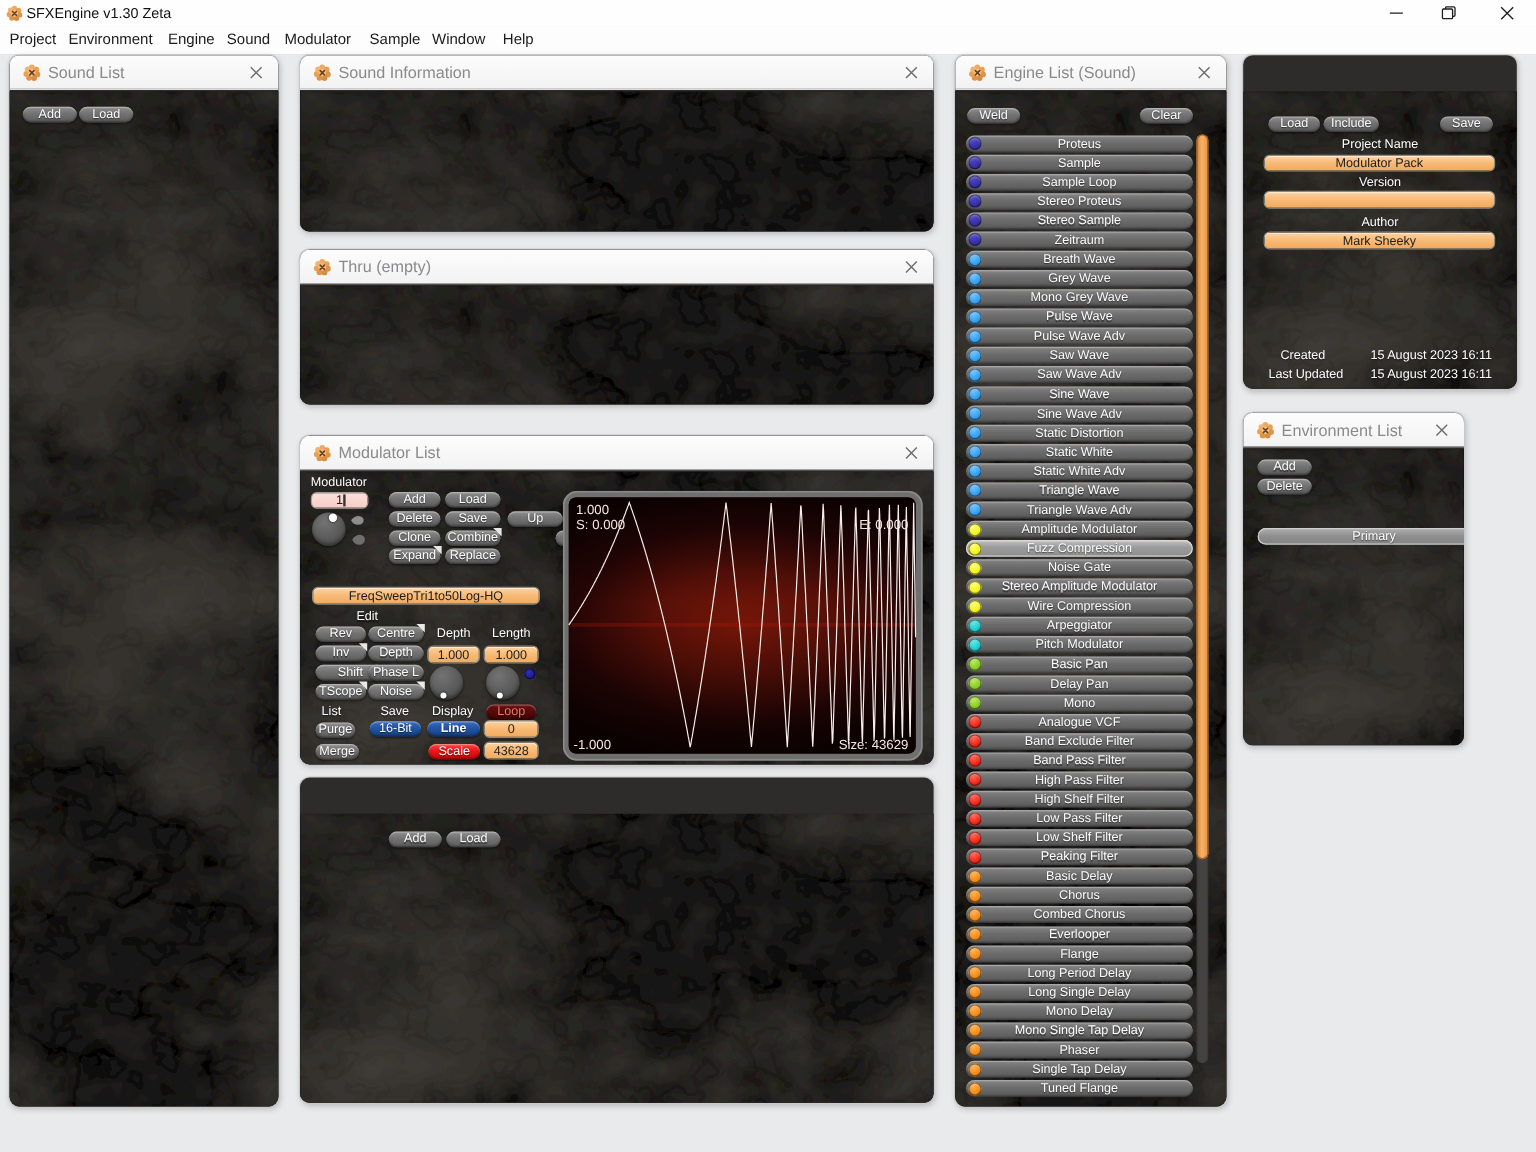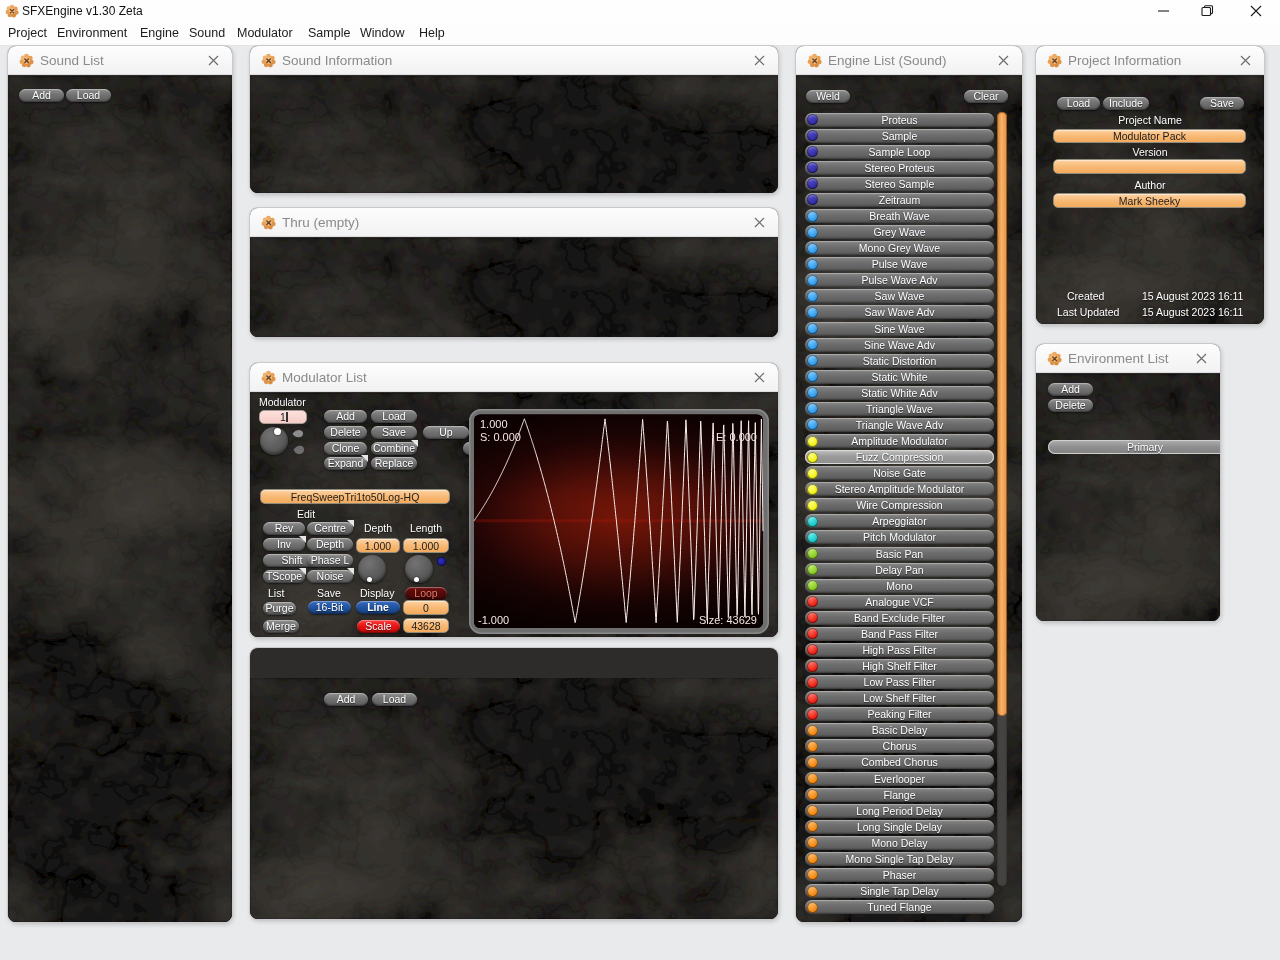--- a/index.html
+++ b/index.html
@@ -199,21 +199,21 @@
       <span class="cap">Engine List (Sound)</span>
       <svg class="xx" viewBox="0 0 11 11">
         <path d="M1 1 L10 10 M10 1 L1 10" stroke="#6e6e6e" stroke-width="1.2" fill="none"></path>
       </svg>
     </div>
     <div class="pb">
       <svg class="tex">
         <rect width="100%" height="100%" filter="url(#mar)"></rect>
       </svg>
       <div class="btn" style="left:10px;top:14px;width:44px;">Weld</div>
-      <div class="btn" style="left:168px;top:14px;width:44px;">Clear</div>
+      <div class="btn" style="left:154px;top:14px;width:44px;">Clear</div>
       <div style="position:absolute;left:201px;top:36px;width:10px;height:774px;border-radius:5px;background:#454341;box-shadow:inset 0 1px 2px rgba(0,0,0,.6)"></div>
       <div style="position:absolute;left:201px;top:36px;width:10px;height:604px;border-radius:5px;background:linear-gradient(90deg,#c97f33,#f8b269 45%,#e59140);box-shadow:inset 0 0 0 1px #a05c1c"></div>
       <div class="ei" style="top:36.6px"><i class="led navy"></i><span>Proteus</span></div>
 <div class="ei" style="top:52.7px"><i class="led navy"></i><span>Sample</span></div>
 <div class="ei" style="top:68.7px"><i class="led navy"></i><span>Sample Loop</span></div>
 <div class="ei" style="top:84.8px"><i class="led navy"></i><span>Stereo Proteus</span></div>
 <div class="ei" style="top:100.9px"><i class="led navy"></i><span>Stereo Sample</span></div>
 <div class="ei" style="top:116.9px"><i class="led navy"></i><span>Zeitraum</span></div>
 <div class="ei" style="top:133.0px"><i class="led blue"></i><span>Breath Wave</span></div>
 <div class="ei" style="top:149.1px"><i class="led blue"></i><span>Grey Wave</span></div>
@@ -255,39 +255,20 @@
 <div class="ei" style="top:727.6px"><i class="led orange"></i><span>Long Period Delay</span></div>
 <div class="ei" style="top:743.7px"><i class="led orange"></i><span>Long Single Delay</span></div>
 <div class="ei" style="top:759.8px"><i class="led orange"></i><span>Mono Delay</span></div>
 <div class="ei" style="top:775.8px"><i class="led orange"></i><span>Mono Single Tap Delay</span></div>
 <div class="ei" style="top:791.9px"><i class="led orange"></i><span>Phaser</span></div>
 <div class="ei" style="top:808.0px"><i class="led orange"></i><span>Single Tap Delay</span></div>
 <div class="ei" style="top:824.0px"><i class="led orange"></i><span>Tuned Flange</span></div>
     </div>
   </div>
 <div class="panel" style="left:1036px;top:46px;width:228px;height:278px">
-    <div class="pt">
-      <svg class="flw" viewBox="0 0 16 16" style="">
-<g>
-<circle cx="8" cy="3.4" r="2.6" fill="#edaa63"></circle>
-          <circle cx="12" cy="5.4" r="2.6" fill="#e8a055"></circle>
-<circle cx="13" cy="9.6" r="2.6" fill="#dd9348"></circle>
-          <circle cx="10" cy="12.8" r="2.6" fill="#d88c42"></circle>
-<circle cx="5.6" cy="12.6" r="2.6" fill="#dd9348"></circle>
-          <circle cx="3.2" cy="9.2" r="2.6" fill="#e8a055"></circle>
-<circle cx="4.4" cy="5.2" r="2.6" fill="#f0b470"></circle>
-<circle cx="8.1" cy="8" r="3.4" fill="#f2bc80"></circle>
-<path d="M6.2 6.3 L10.0 10.1 M10.0 6.3 L6.2 10.1" stroke="#654022" stroke-width="1.45" stroke-linecap="round"></path>
-</g>
-      </svg>
-      <span class="cap">Project Information</span>
-      <svg class="xx" viewBox="0 0 11 11">
-        <path d="M1 1 L10 10 M10 1 L1 10" stroke="#6e6e6e" stroke-width="1.2" fill="none"></path>
-      </svg>
-    </div>
     <div class="pb">
       <svg class="tex">
         <rect width="100%" height="100%" filter="url(#mar)"></rect>
       </svg>
       <div class="btn" style="left:21px;top:21px;width:43px;">Load</div>
       <div class="btn" style="left:67px;top:21px;width:46px;">Include</div>
       <div class="btn" style="left:164px;top:21px;width:44px;">Save</div>
       <div class="lab" style="left:0px;top:38px;width:228px;text-align:center">Project Name</div>
       <div class="obox" style="left:17px;top:53px;width:193px;height:14px;line-height:13px">Modulator Pack</div>
       <div class="lab" style="left:0px;top:70px;width:228px;text-align:center">Version</div>

